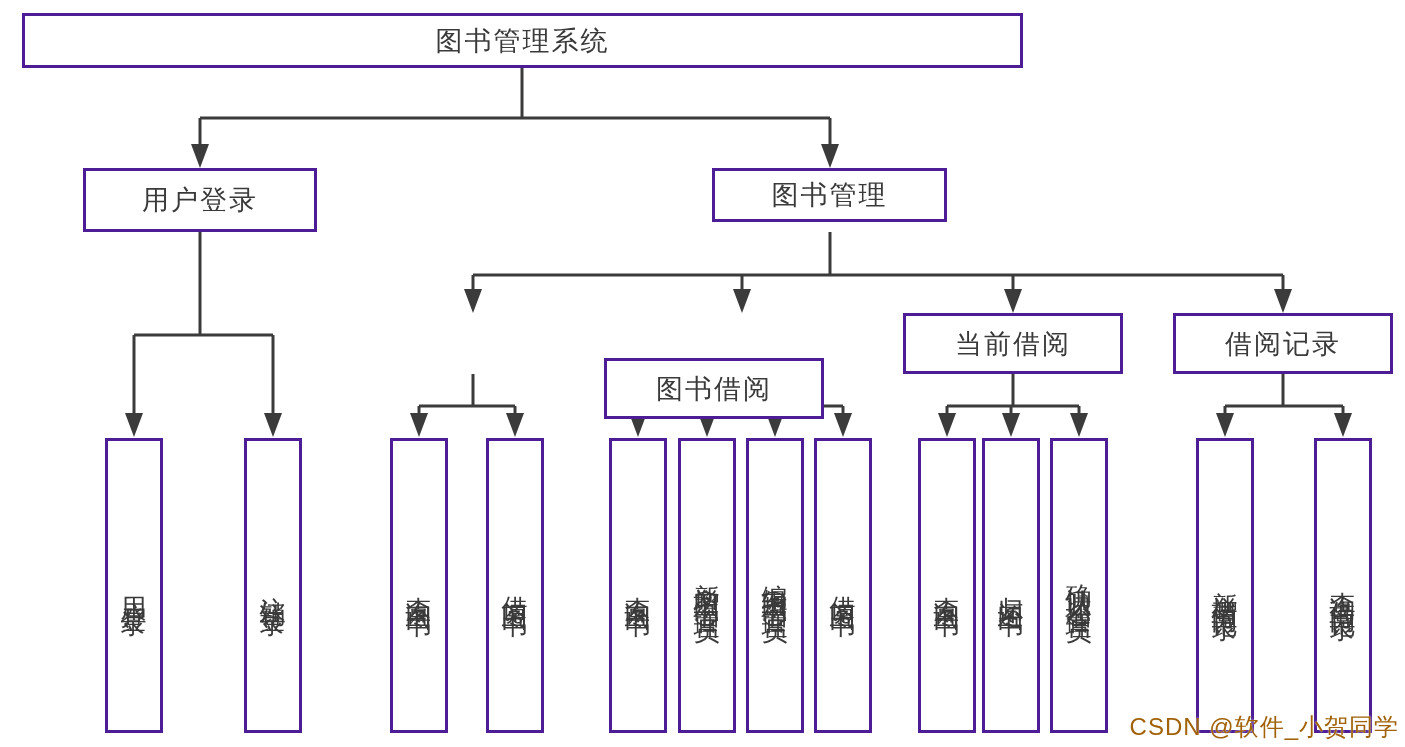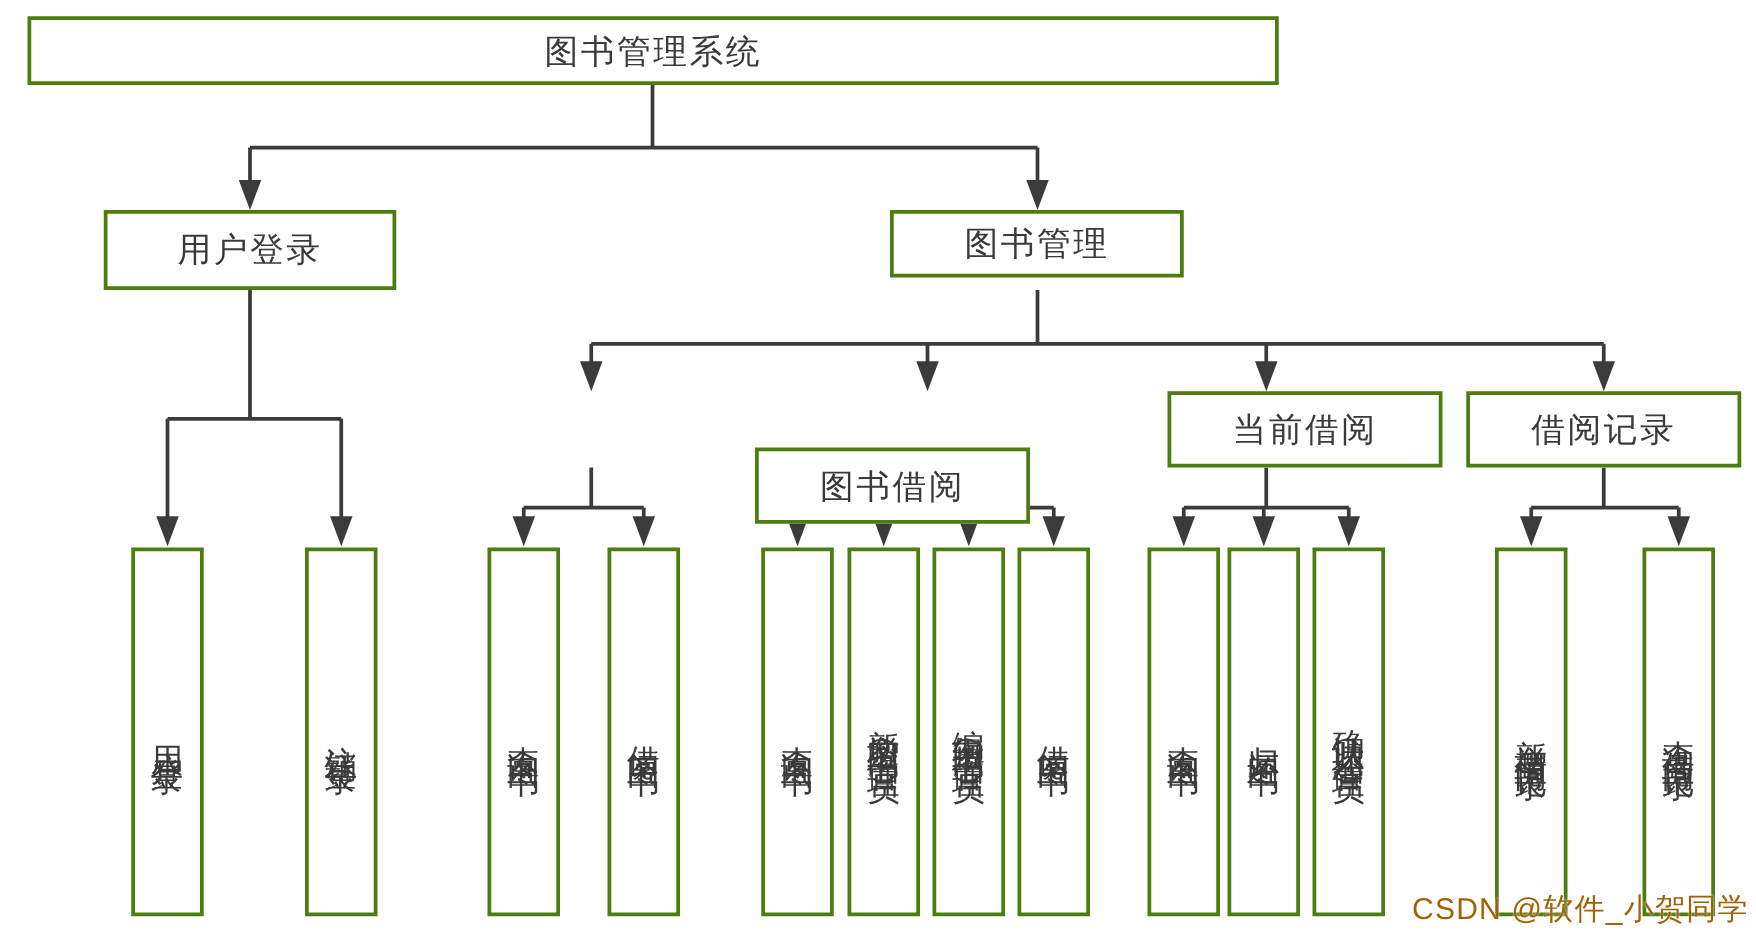--- a/index.html
+++ b/index.html
@@ -23,21 +23,21 @@
   }
   .connectors {
     position: absolute;
     left: 0;
     top: 0;
   }
   .node {
     position: absolute;
     box-sizing: border-box;
     background: #ffffff;
-    border: 3px solid #4d7c0f;
+    border: 3px solid #4c1d95;
     color: #3a3a3a;
     display: flex;
     align-items: center;
     justify-content: center;
     text-align: center;
   }
   .h-node {
     font-size: 27px;
     letter-spacing: 2px;
     white-space: nowrap;
@@ -134,21 +134,21 @@
       <path d="M1334,413 L1352,413 L1343,437 Z"></path>
     </g>
   </svg>
 
   <div class="node h-node" style="left:22px; top:13px; width:1001px; height:55px;">图书管理系统</div>
 
   <div class="node h-node" style="left:83px; top:168px; width:234px; height:64px;">用户登录</div>
   <div class="node h-node" style="left:712px; top:168px; width:235px; height:54px;">图书管理</div>
 
   <div class="node h-node" style="left:604px; top:313px; width:220px; height:61px;margin-top:45px;">图书借阅</div>
-  <div class="node h-node" style="left:934px; top:313px; width:220px; height:61px;">当前借阅</div>
+  <div class="node h-node" style="left:903px; top:313px; width:220px; height:61px;">当前借阅</div>
   <div class="node h-node" style="left:1173px; top:313px; width:220px; height:61px;">借阅记录</div>
 
   <div class="node v-node" style="left:105px; top:438px; width:58px; height:295px;">用户登录</div>
   <div class="node v-node" style="left:244px; top:438px; width:58px; height:295px;">注销登录</div>
 
   <div class="node v-node" style="left:390px; top:438px; width:58px; height:295px;">查询图书</div>
   <div class="node v-node" style="left:486px; top:438px; width:58px; height:295px;">借阅图书</div>
 
   <div class="node v-node" style="left:609px; top:438px; width:58px; height:295px;">查询图书</div>
   <div class="node v-node" style="left:678px; top:438px; width:58px; height:295px;">新增图书（管理员）</div>

